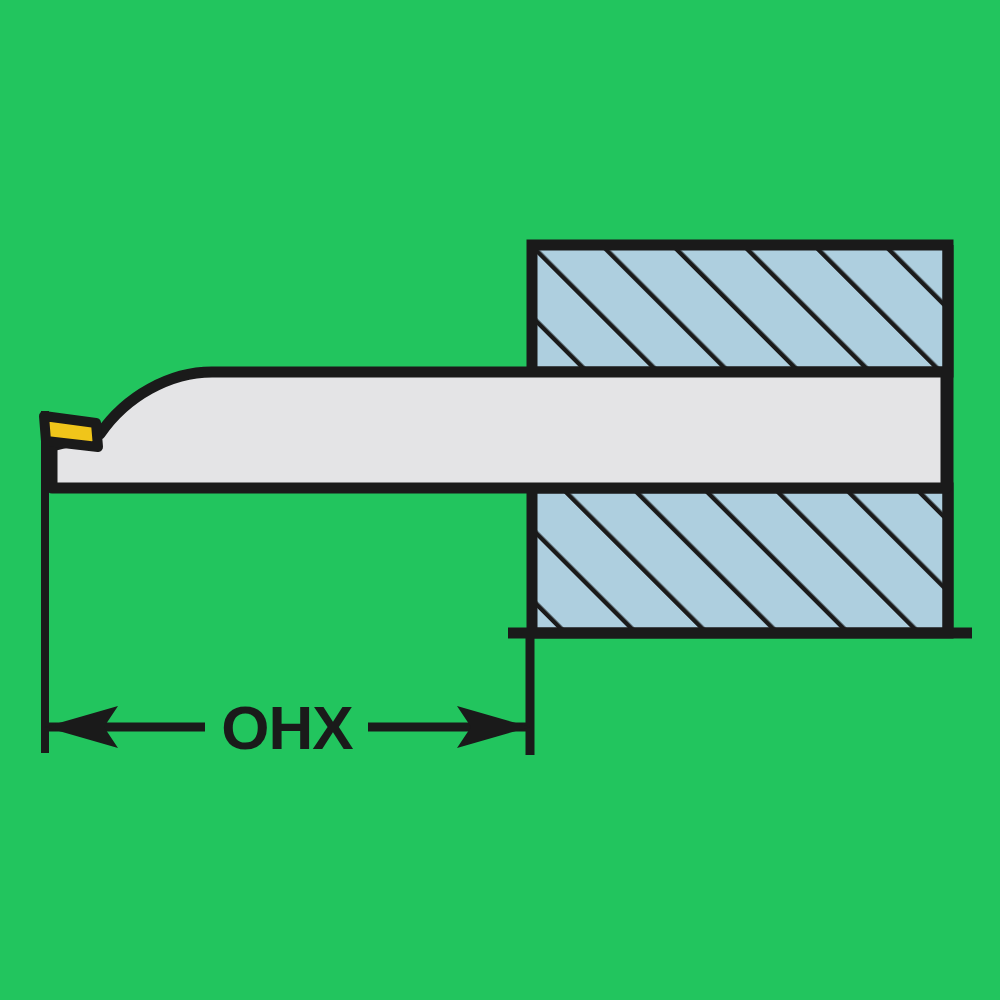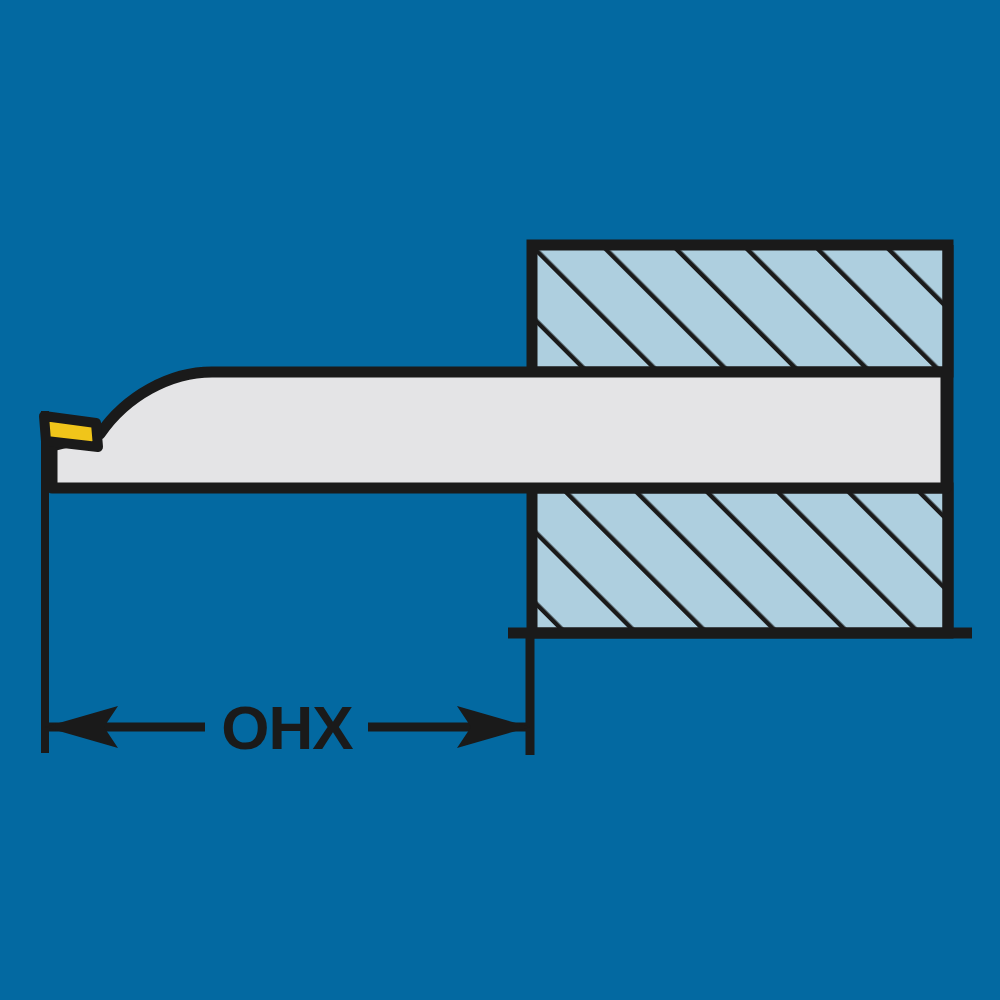--- a/index.html
+++ b/index.html
@@ -1,18 +1,18 @@
 <!DOCTYPE html>
 <html><head>
 <meta charset="utf-8">
 <style>
   html,body{margin:0;padding:0;background:#ffffff;}
   body{width:1000px;height:1000px;overflow:hidden;
        font-family:"Liberation Sans", sans-serif;}
-  #stage{position:relative;width:1000px;height:1000px;background:#0369a1;}
+  #stage{position:relative;width:1000px;height:1000px;background:#22c55e;}
   svg{display:block;}
   .dim-label{font-family:"Liberation Sans", sans-serif;font-weight:bold;
              font-size:62px;fill:#1a1a1a;letter-spacing:-1px;}
 </style>
 </head>
 <body>
 
 <div id="stage">
   <svg width="1000" height="1000" viewBox="0 0 1000 1000">
 

